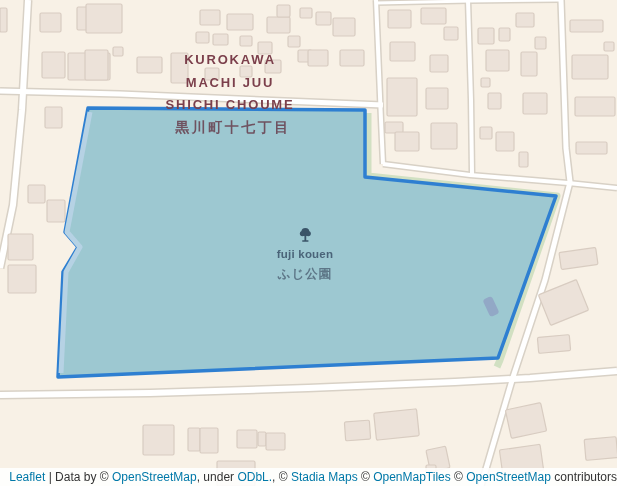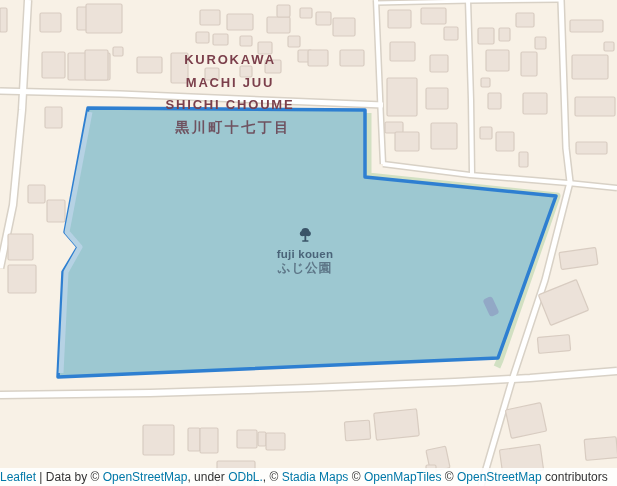--- a/index.html
+++ b/index.html
@@ -6,25 +6,25 @@
   #viewport{
     position:relative;width:617px;height:486px;overflow:hidden;
     font-family:"Liberation Sans",sans-serif;background:#f8f1e6;cursor:grab;
   }
   #map-svg{position:absolute;left:0;top:0;}
   .maplabel{position:absolute;transform:translateX(-50%);text-align:center;pointer-events:none;white-space:nowrap;}
   .district-romaji{left:230px;top:49px;font-size:13px;font-weight:bold;letter-spacing:1.8px;line-height:22.5px;color:#7b3f4b;}
   .district-jp{left:233px;top:119px;font-size:14px;font-weight:bold;letter-spacing:2.5px;color:#6f5260;}
   .park-label{left:305px;top:227px;}
   .park-label .en{font-size:11.5px;font-weight:600;letter-spacing:.2px;color:#4a6479;margin-top:2px;}
-  .park-label .jp{font-size:12.5px;font-weight:600;letter-spacing:1px;color:#5d7687;}
+  .park-label .jp{font-size:12.5px;font-weight:600;letter-spacing:1px;color:#5d7687;margin-top:6px;}
   #attribution{
     position:absolute;left:0;bottom:0;width:617px;height:18px;line-height:18px;
     background:rgba(255,255,255,0.87);font-size:12px;color:#333;
-    padding-right:0;box-sizing:border-box;white-space:pre;cursor:default;
+    text-align:right;padding-right:0;box-sizing:border-box;white-space:pre;cursor:default;
   }
   #attribution a{color:#0078a8;text-decoration:none;cursor:pointer;}
 </style>
 </head>
 <body>
 
 <div id="viewport">
   <svg id="map-svg" width="617" height="486" viewBox="0 0 617 486">
       <rect x="0" y="0" width="617" height="486" fill="#f8f1e6"></rect>
       <polyline points="28,0 22,110 13,205 0,268" fill="none" stroke="#d8d1c6" stroke-width="9" stroke-linejoin="round"></polyline>

